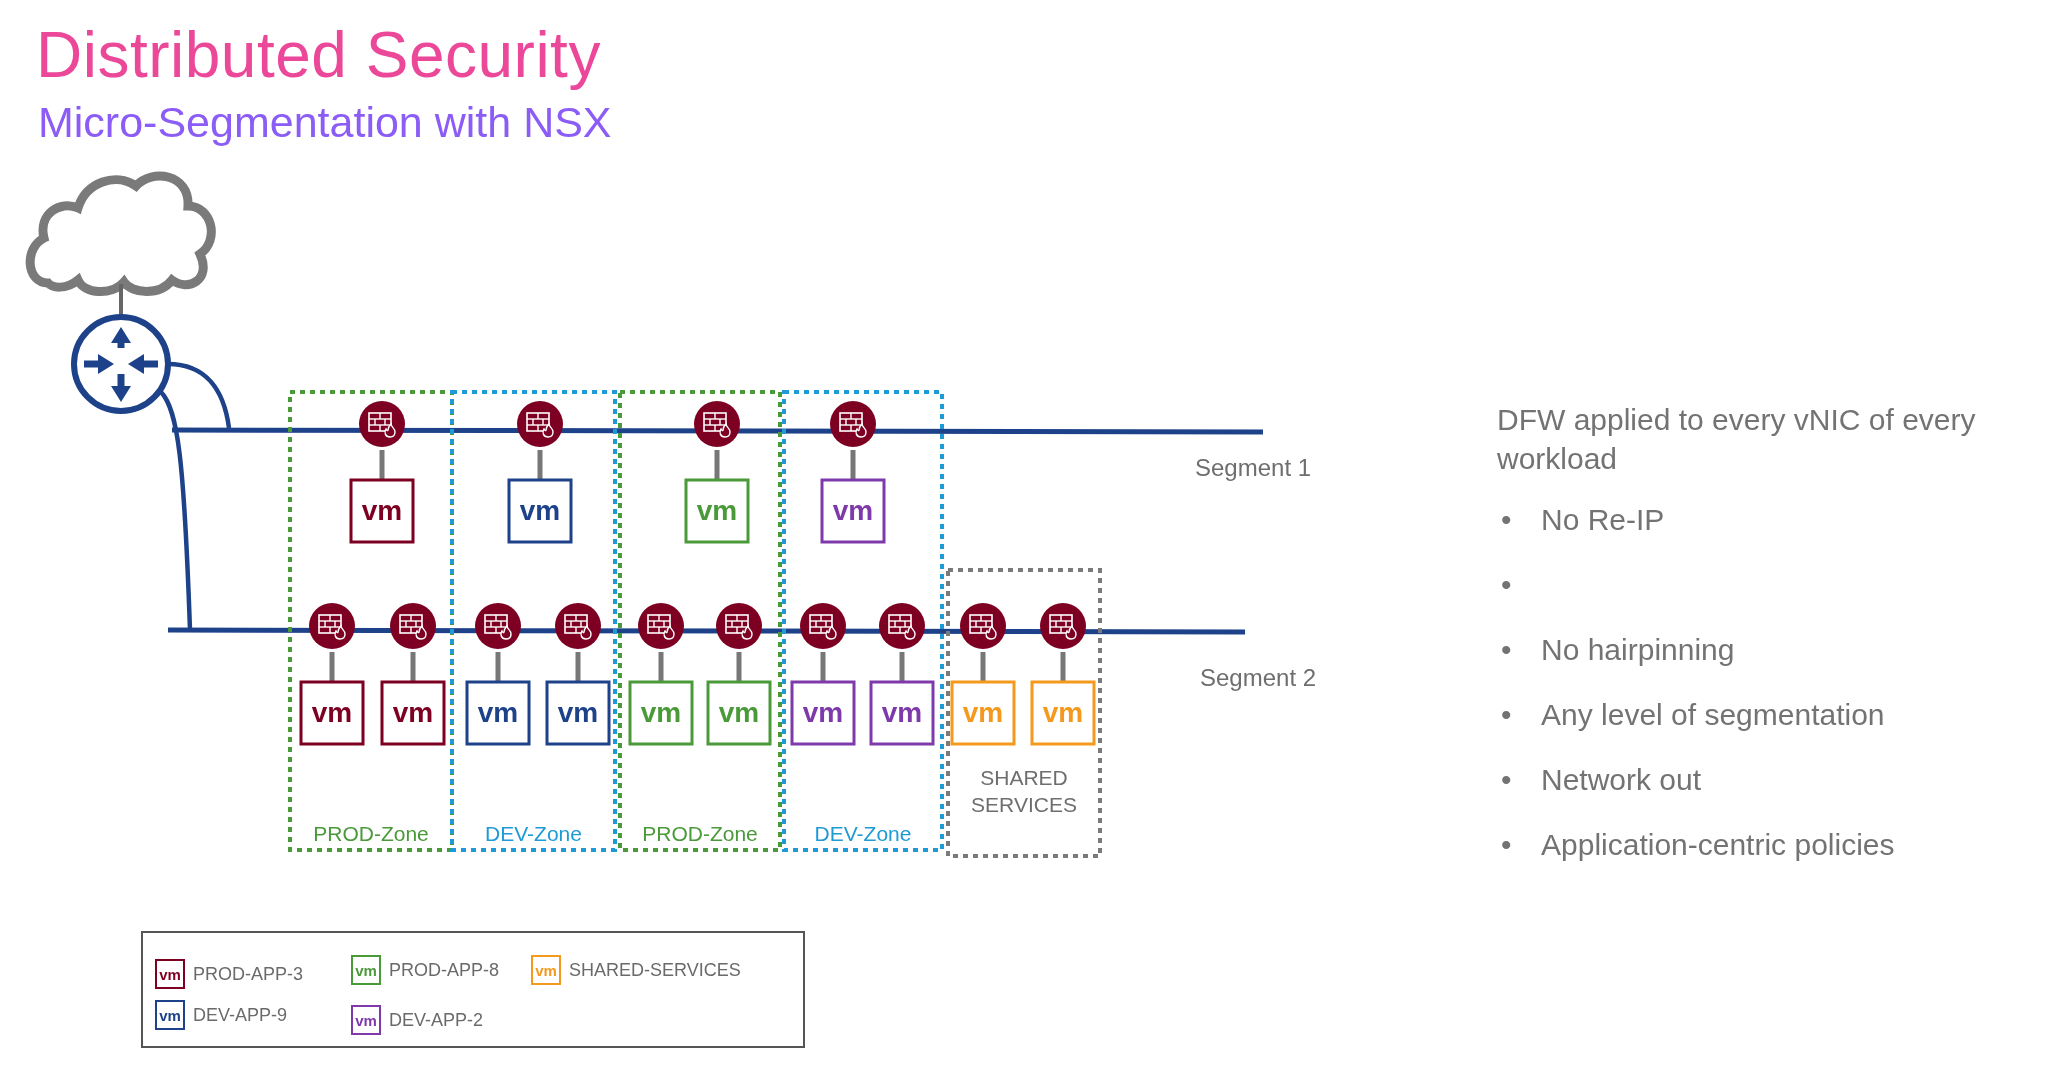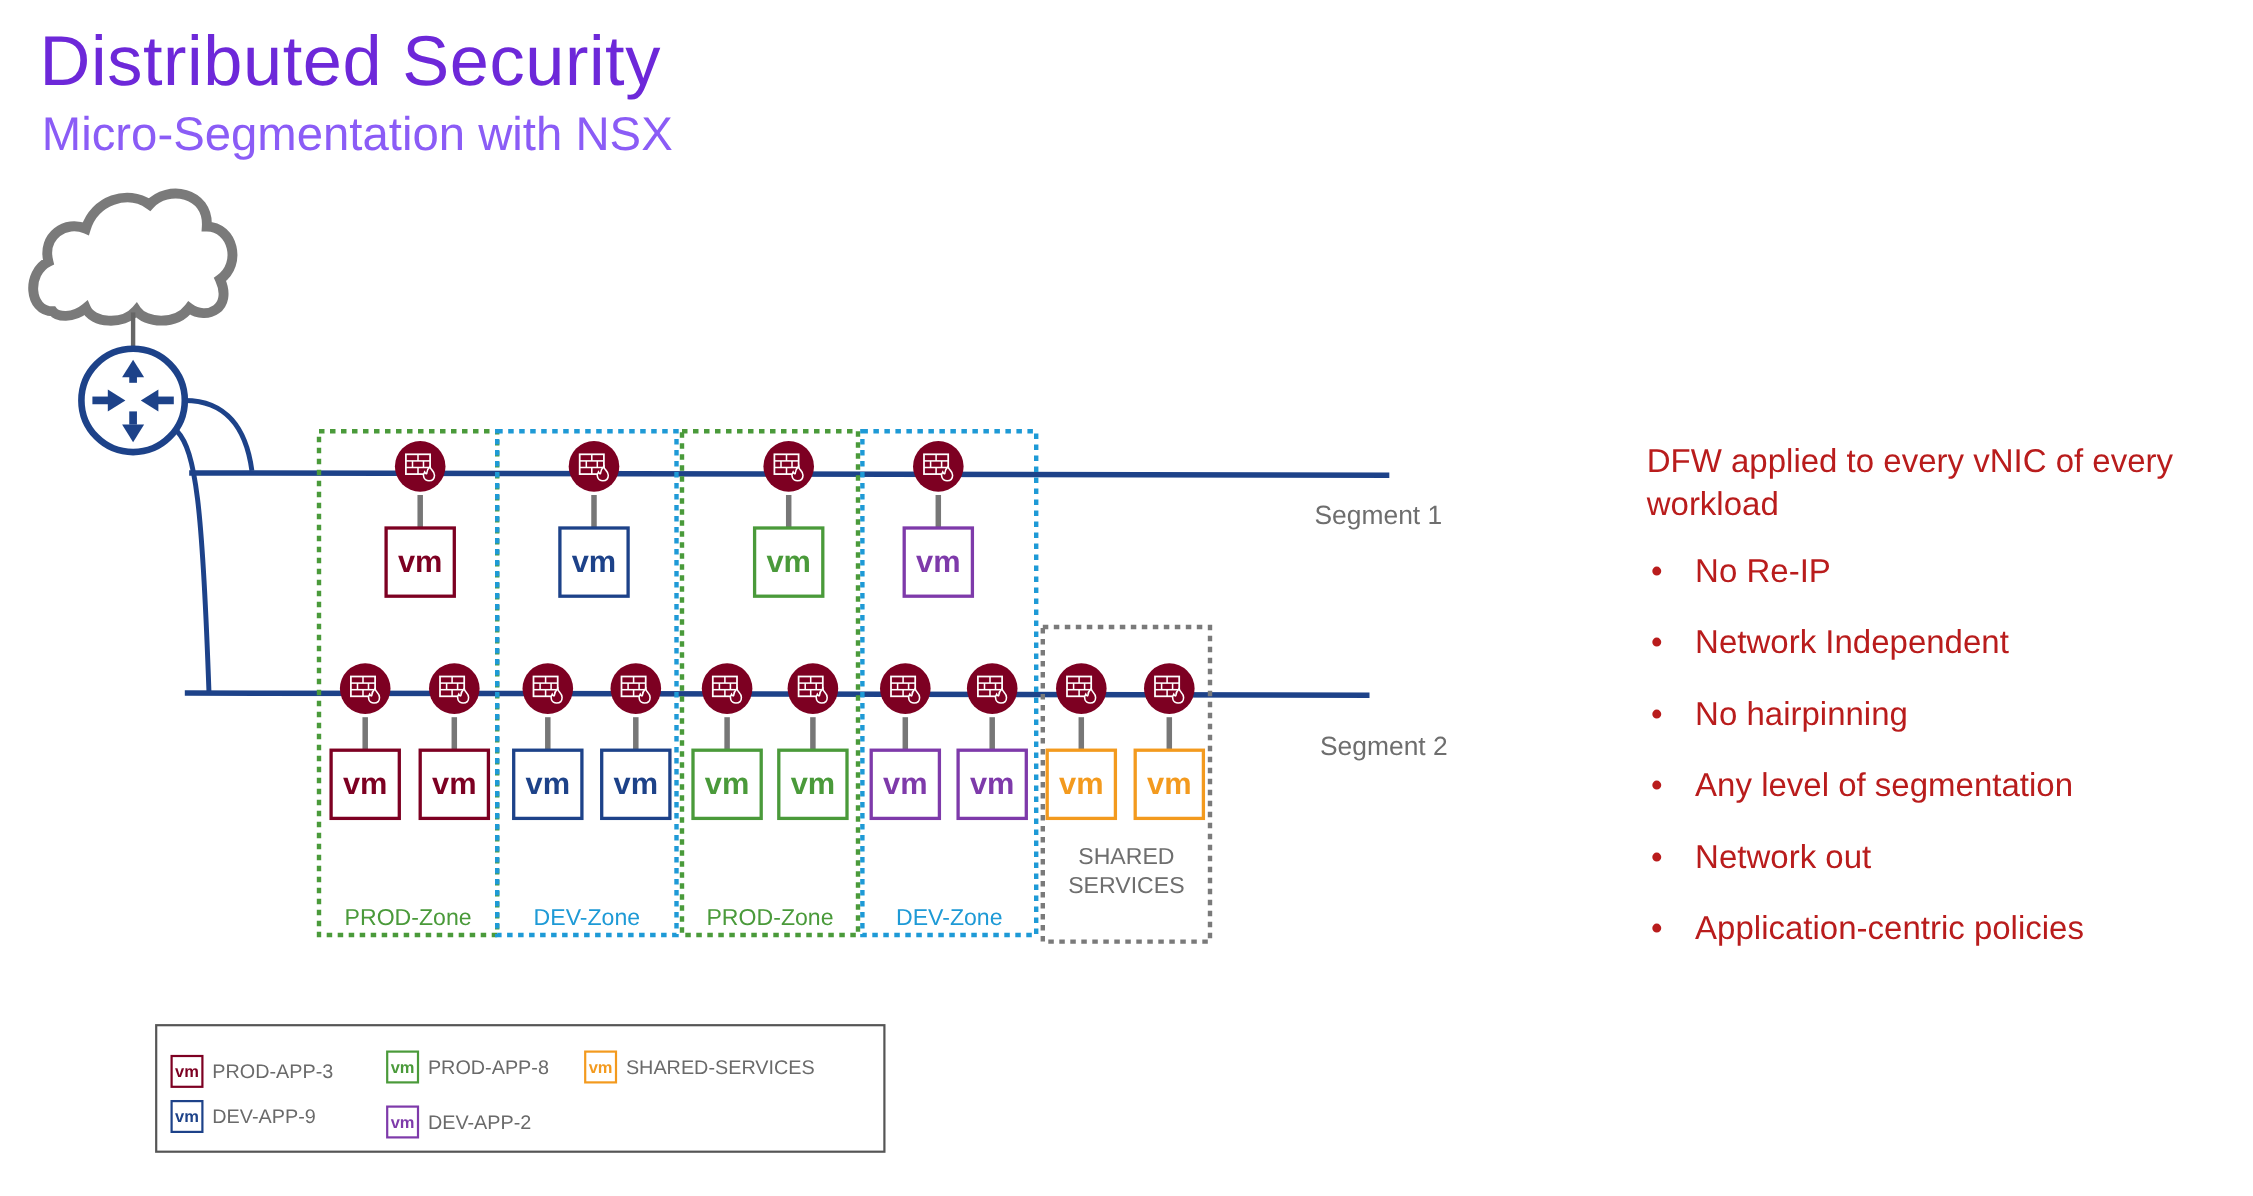--- a/index.html
+++ b/index.html
@@ -1,20 +1,20 @@
 <!DOCTYPE html>
 <html><head>
 <meta charset="utf-8">
 <style>
   html, body { margin:0; padding:0; background:#ffffff; }
   body { width:2048px; height:1087px; position:relative; overflow:hidden; font-family:"Liberation Sans", sans-serif; }
-  .title { position:absolute; left:36px; top:18px; font-size:64px; color:#6d28d9; font-weight:normal; letter-spacing:0.5px; white-space:nowrap; }
+  .title { position:absolute; left:36px; top:18px; font-size:64px; color:#ec4899; font-weight:normal; letter-spacing:0.5px; white-space:nowrap; }
   .subtitle { position:absolute; left:38px; top:98px; font-size:43px; color:#8b5cf6; white-space:nowrap; }
   svg#diagram { position:absolute; left:0; top:0; }
-  .bullets { position:absolute; left:1497px; top:400px; width:520px; color:#b91c1c; font-size:30px; }
+  .bullets { position:absolute; left:1497px; top:400px; width:520px; color:#737373; font-size:30px; }
   .bullets .intro { line-height:39px; margin-bottom:22px; }
   .bullets ul { list-style:none; margin:0; padding:0; }
   .bullets li { position:relative; padding-left:44px; height:65px; line-height:39px; }
   .bullets li .dot { position:absolute; left:4px; top:0; }
   .legend { position:absolute; left:141px; top:931px; width:664px; height:117px; border:2px solid #555; box-sizing:border-box; }
   .leg-item { position:absolute; display:flex; align-items:center; font-size:18px; color:#6a6a6a; }
   .leg-box { width:30px; height:30px; border:2px solid; box-sizing:border-box; display:flex; align-items:center; justify-content:center; font-size:15px; font-weight:bold; margin-right:8px; }
 </style>
 </head>
 <body>
@@ -330,21 +330,21 @@
     </g>
 
   <text x="1195" y="476" font-size="24" fill="#6e6e6e" font-family="Liberation Sans, sans-serif">Segment 1</text>
   <text x="1200" y="686" font-size="24" fill="#6e6e6e" font-family="Liberation Sans, sans-serif">Segment 2</text>
 </svg>
 
 <div class="bullets">
   <div class="intro">DFW applied to every vNIC of every workload</div>
   <ul>
     <li><span class="dot">•</span><span>No Re-IP</span></li>
-    <li><span class="dot">•</span><span>Network Independent</span></li>
+    <li><span class="dot">•</span></li>
     <li><span class="dot">•</span><span>No hairpinning</span></li>
     <li><span class="dot">•</span><span>Any level of segmentation</span></li>
     <li><span class="dot">•</span><span>Network out</span></li>
     <li><span class="dot">•</span><span>Application-centric policies</span></li>
   </ul>
 </div>
 
 <div class="legend">
   <div class="leg-item" style="left:12px;top:26px;">
     <div class="leg-box" style="border-color:#7d0022;color:#7d0022;">vm</div>

